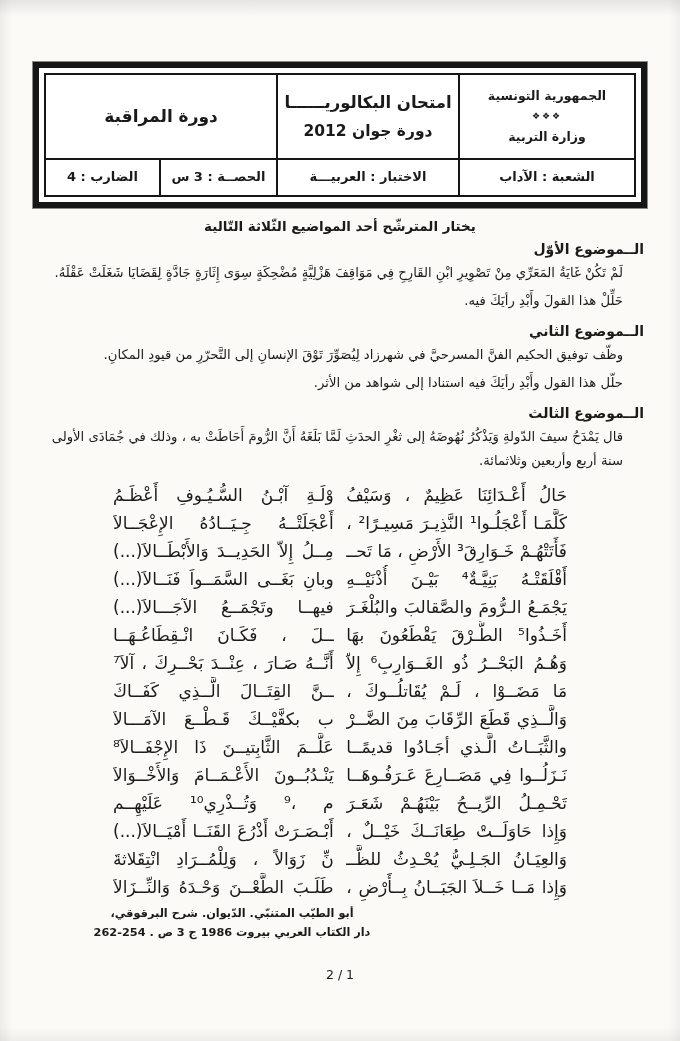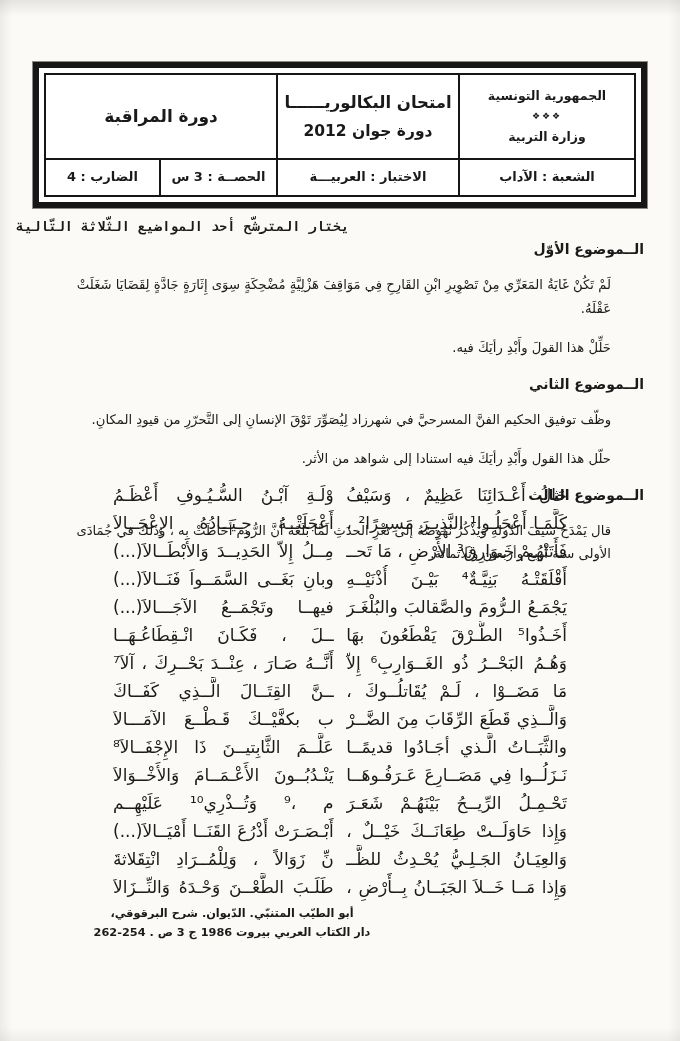--- a/index.html
+++ b/index.html
@@ -37,29 +37,29 @@
   }
   .cell-ministry{font-size:12.5px;gap:8px;}
   .ornament{font-size:9px;letter-spacing:2px;line-height:1;}
   .cell-exam .exam-title{font-size:16.5px;}
   .cell-exam .exam-session{font-size:15.5px;margin-top:7px;}
   .cell-control{font-size:17px;}
   .hrow2 .hcell{font-size:13px;}
 
   
   .instruction{
-    position:absolute;top:218px;right:0;left:16px;text-align:left;
-    font-size:13.5px;font-weight:bold;font-family:Liberation Mono, monospace;
+    position:absolute;top:218px;right:0;left:0;text-align:center;
+    font-size:13.5px;font-weight:bold;
   }
 
   
   .topics{position:absolute;top:241px;right:36px;left:36px;}
   .topic{margin-bottom:11px;}
   .topic-heading{font-size:14px;font-weight:bold;margin:0 0 3px 0;}
-  .topic p{margin:16px;padding-right:17px;font-size:13.2px;line-height:1.78;}
+  .topic p{margin:4px;padding-right:17px;font-size:13.2px;line-height:1.78;}
 
   
   .poem{position:absolute;top:481px;right:113px;left:113px;}
   .verse{display:flex;justify-content:space-between;height:28px;overflow:hidden;}
   .hem{
     display:block;width:48.6%;font-size:17px;line-height:28px;
     text-align:justify;text-align-last:justify;overflow:hidden;
   }
 
   
@@ -204,14 +204,15 @@
       <span class="hem">وَإِذا مَــا خَــلاَ الجَبَــانُ بِــأَرْضٍ ،</span>
       <span class="hem">طَلَـبَ الطَّعْــنَ وَحْـدَهُ وَالنِّــزَالاَ</span>
     </div>
   </div>
 
   <div class="source">
     <div>أبو الطيّب المتنبّي. الدّيوان. شرح البرقوقي،</div>
     <div>دار الكتاب العربي بيروت 1986 ج 3 ص . 254-262</div>
   </div>
 
+  <div class="page-number">2 / 1</div>
 
 </div>
 
 </body></html>

